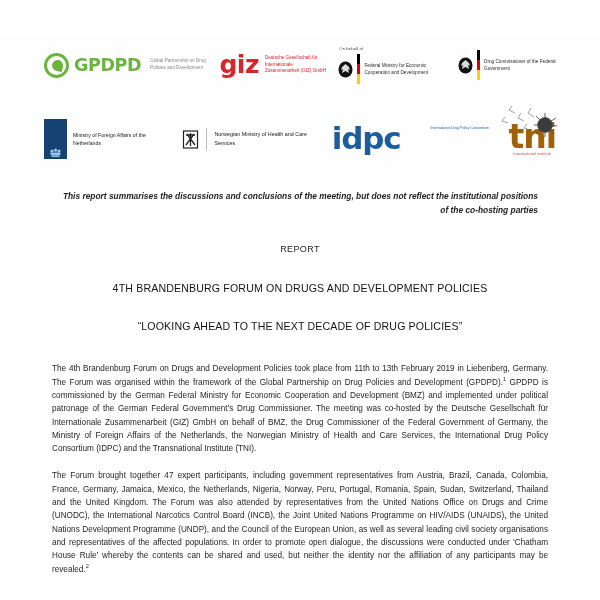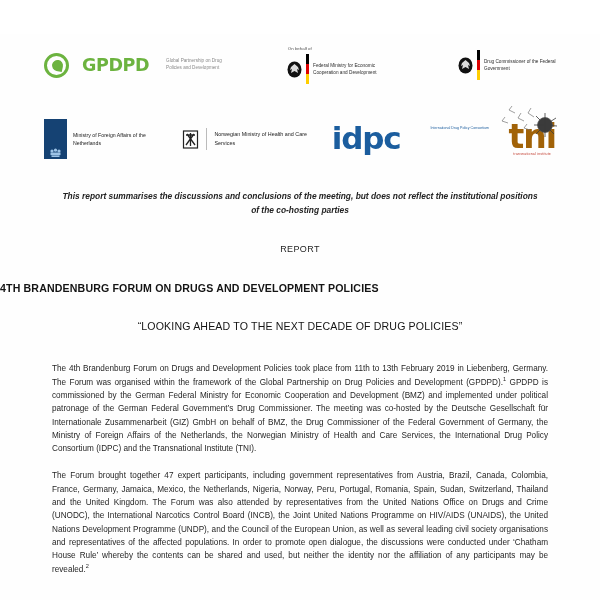--- a/index.html
+++ b/index.html
@@ -32,21 +32,21 @@
   }
   .logo-band-1 { height: 62px; margin-top: 34px; }
   .logo-band-2 { height: 58px; margin-top: 14px; }
 
   .logo {
     display: flex;
     align-items: center;
   }
 
   
-  .gpdpd { gap: 13px; }
+  .gpdpd { gap: 5px; }
   .gpdpd-mark {
     width: 25px; height: 25px;
     border-radius: 50%;
     border: 3.5px solid #6cb33f;
     position: relative;
     box-sizing: border-box;
   }
   .gpdpd-mark::after {
     content: "";
     position: absolute;
@@ -189,37 +189,38 @@
     letter-spacing: 0.2px;
     margin-top: 1px;
   }
 
   
   .disclaimer {
     margin: 22px 62px 0 62px;
     font-size: 8.4px;
     font-weight: bold;
     font-style: italic;
-    text-align: center;
+    text-align: right;
     line-height: 1.65;
     color: #232323;
     font-family: "Liberation Sans", sans-serif;
   }
   .report-label {
     margin-top: 26px;
     text-align: center;
     font-size: 9px;
     font-weight: normal;
     letter-spacing: 0.4px;
     color: #1e1e1e;
   }
   .main-title {
     margin-top: 28px;
+    text-align: center;
     font-size: 10.6px;
-    font-weight: bold;
+    font-weight: normal;
     letter-spacing: 0.15px;
     color: #141414;
   }
   .sub-title {
     margin-top: 26px;
     text-align: center;
     font-size: 10.6px;
     font-weight: normal;
     letter-spacing: 0.15px;
     color: #141414;
@@ -242,20 +243,24 @@
 <div class="page">
 
   <div class="logo-band logo-band-1">
 
     <div class="logo gpdpd">
       <div class="gpdpd-mark"></div>
       <div class="gpdpd-word">GPDPD</div>
       <div class="gpdpd-tag">Global Partnership on Drug Policies and Development</div>
     </div>
 
+    <div class="logo giz">
+      <div class="giz-word">giz</div>
+      <div class="giz-tag">Deutsche Gesellschaft für Internationale Zusammenarbeit (GIZ) GmbH</div>
+    </div>
 
     <div class="logo fedblock">
       <div class="fed-onbehalf">On behalf of</div>
       <div class="fed-row">
         <div class="eagle">
           <svg width="15" height="17" viewBox="0 0 15 17">
             <ellipse cx="7.5" cy="8.5" rx="7" ry="8" fill="#111"></ellipse>
             <path d="M7.5 3 L4 6 L3 9 L5 8 L4 12 L7.5 10 L11 12 L10 8 L12 9 L11 6 Z" fill="#fff" opacity="0.85"></path>
           </svg>
         </div>

